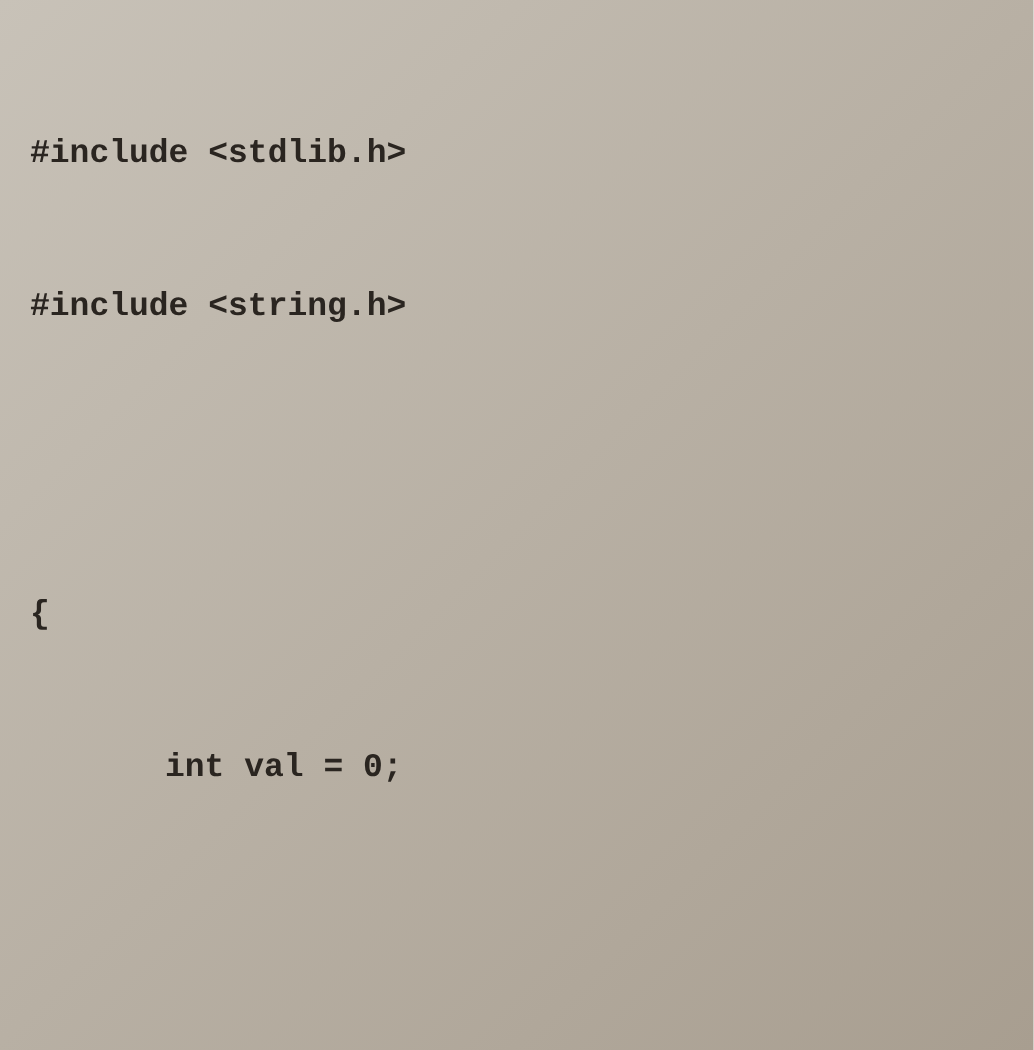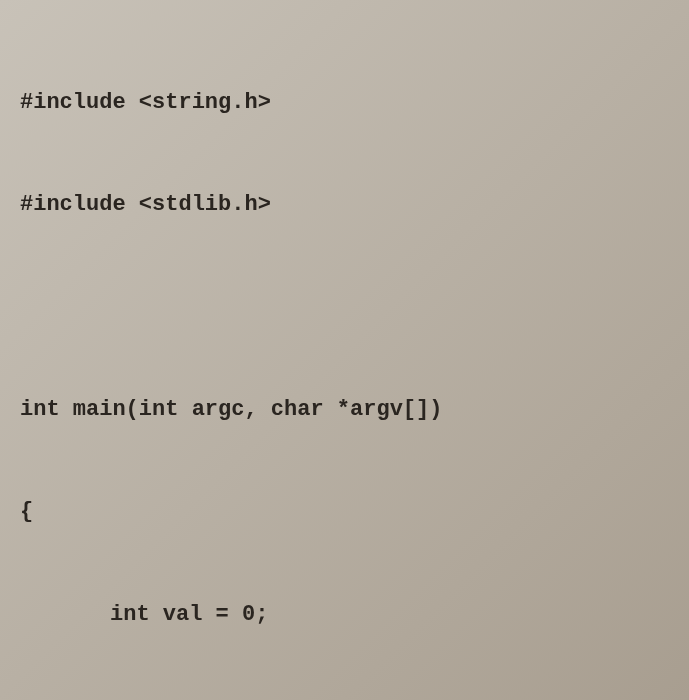--- a/index.html
+++ b/index.html
@@ -27,24 +27,23 @@
       min-height: 1.55em;
     }
     .indent-1 {
       padding-left: 90px;
     }
   </style>
 </head>
 <body>
 
 <div class="code-container">
+  <span class="line">#include &lt;stdlib.h&gt;</span>
   <span class="line">#include &lt;string.h&gt;</span>
-  <span class="line">#include &lt;stdlib.h&gt;</span>
   <span class="line"></span>
-  <span class="line">int main(int argc, char *argv[])</span>
   <span class="line">{</span>
   <span class="line indent-1">int val = 0;</span>
   
   
   
   
   
   
   
   

